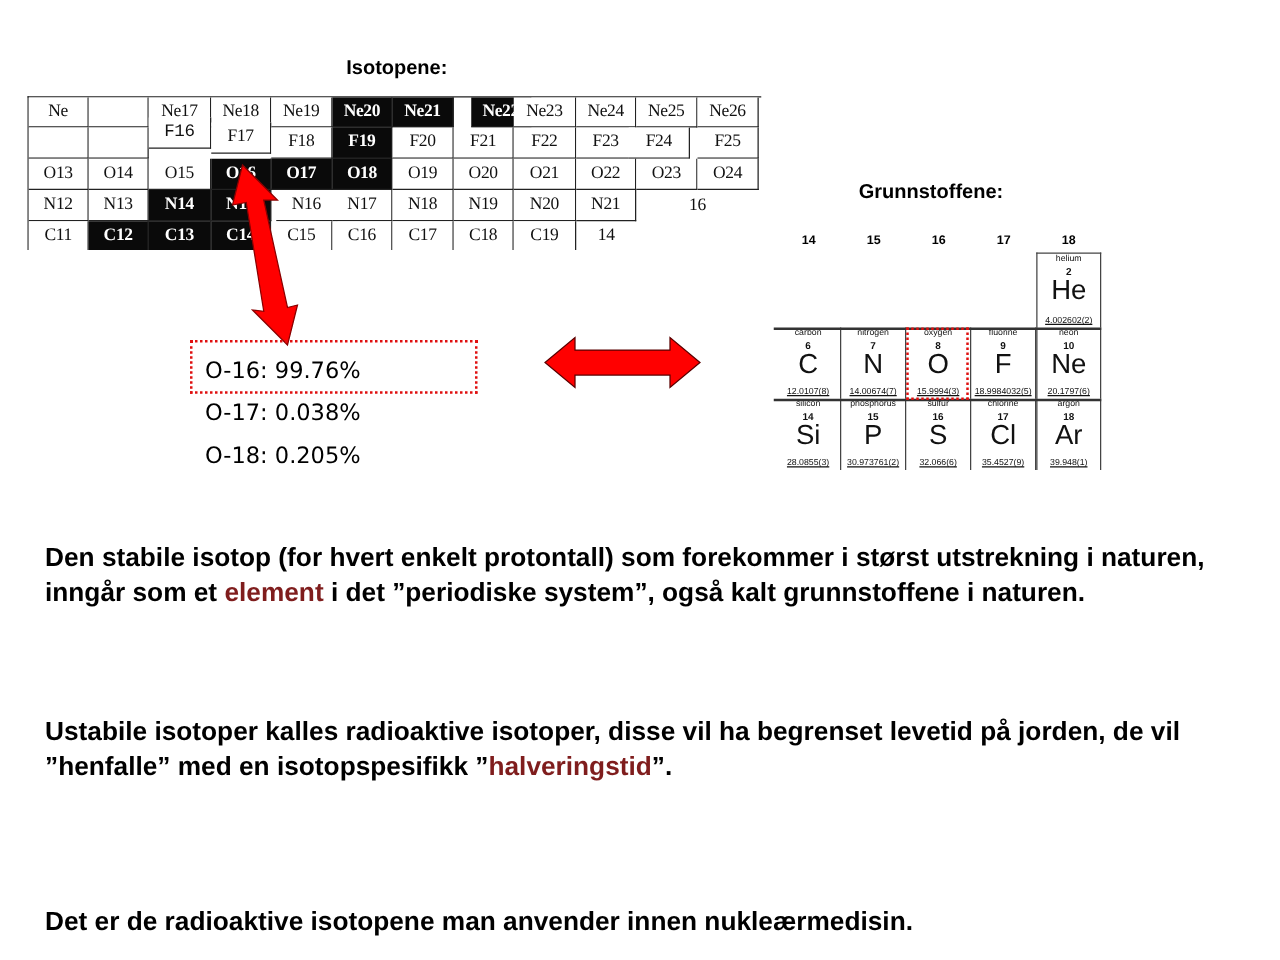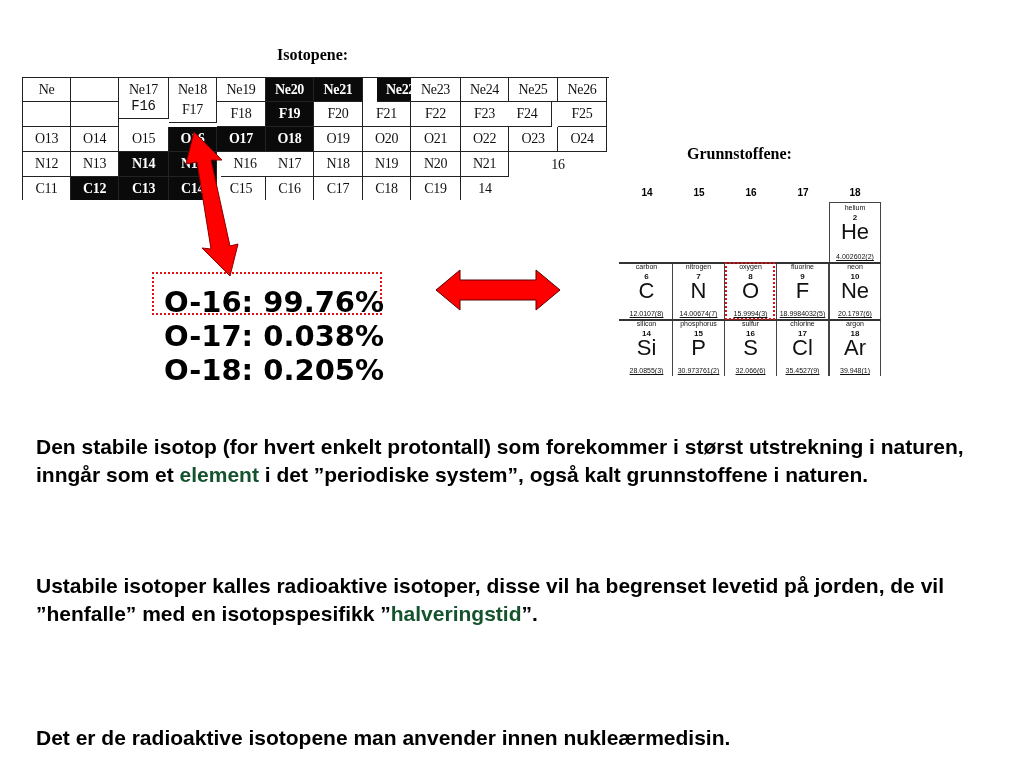--- a/index.html
+++ b/index.html
@@ -1,39 +1,39 @@
 <!DOCTYPE html>
 <html><head>
 <meta charset="utf-8">
 <style>
   html, body { margin: 0; padding: 0; background: #ffffff; }
   body { width: 1024px; height: 768px; position: relative; overflow: hidden; font-family: "Liberation Sans", sans-serif; color: #000; }
   .abs { position: absolute; }
-  .title { font-family: Liberation Serif, serif; font-weight: bold; font-size: 16px; }
+  .title { font-family: Liberation Sans, sans-serif; font-weight: bold; font-size: 16px; }
   
   .iso-table { position: absolute; left: 22px; top: 77px; }
   .iso-cell { position: absolute; height: 25px; box-sizing: border-box; font-family: "Liberation Serif", serif; font-size: 14px; display: flex; align-items: center; justify-content: center; border-right: 1.5px solid #222; border-bottom: 1.5px solid #222; background: #fff; color: #111; letter-spacing: -0.3px; }
   .iso-cell.stable { background: #0a0a0a; color: #fff; font-weight: bold; }
   .iso-cell.noborder-b { border-bottom: none; }
   .iso-cell.label-num { border: none; background: transparent; }
   
   .pct-box { position: absolute; left: 152px; top: 272px; width: 230px; height: 43px; box-sizing: border-box; border: 2.5px dotted #e01010; }
-  .pct-line { position: absolute; left: 164px; font-family: "DejaVu Sans", sans-serif; font-weight: bold; font-size: 29px; line-height: 1; }
+  .pct-line { position: absolute; left: 164px; font-family: "DejaVu Sans", sans-serif; font-weight: normal; font-size: 18px; line-height: 1; }
   
   .pt-group { position: absolute; font-family: "Liberation Sans", sans-serif; font-weight: bold; font-size: 10px; text-align: center; width: 52px; }
   .pt-cell { position: absolute; box-sizing: border-box; width: 52px; height: 55px; font-family: "Liberation Sans", sans-serif; text-align: center; color: #111; }
   .pt-name { position: absolute; left: 0; right: 0; top: 1px; font-size: 7px; line-height: 8px; }
   .pt-z { position: absolute; left: 0; right: 0; top: 10px; font-size: 8px; font-weight: bold; line-height: 9px; }
   .pt-sym { position: absolute; left: 0; right: 0; top: 17px; font-size: 22px; line-height: 24px; }
   .pt-mass { position: absolute; left: 0; right: 0; bottom: 1px; font-size: 7px; line-height: 8px; text-decoration: underline; white-space: nowrap; overflow: hidden; }
   .pt-line { position: absolute; background: #333; }
   .oxy-box { position: absolute; left: 725px; top: 262px; width: 50px; height: 58px; box-sizing: border-box; border: 2.5px dotted #e01010; }
   
   .para { position: absolute; left: 36px; width: 960px; font-family: "Liberation Sans", sans-serif; font-weight: bold; font-size: 21px; line-height: 28px; }
-  .red { color: #14532d; }
+  .red { color: #7f1d1d; }
 </style>
 </head>
 <body>
 
 <div class="abs title" style="left:277px; top:46px;">Isotopene:</div>
 <div class="abs title" style="left:687px; top:145px;">Grunnstoffene:</div>
 
 <div class="iso-table" id="iso-table" style="width:586px; height:122px; border-top:1.5px solid #222; border-left:1.5px solid #222;">
     <div class="iso-cell" style="left: 0px; top: 0px; width: 48px; height: 24px;">Ne</div>
     <div class="iso-cell" style="left: 48px; top: 0px; width: 48px; height: 24px;"></div>

